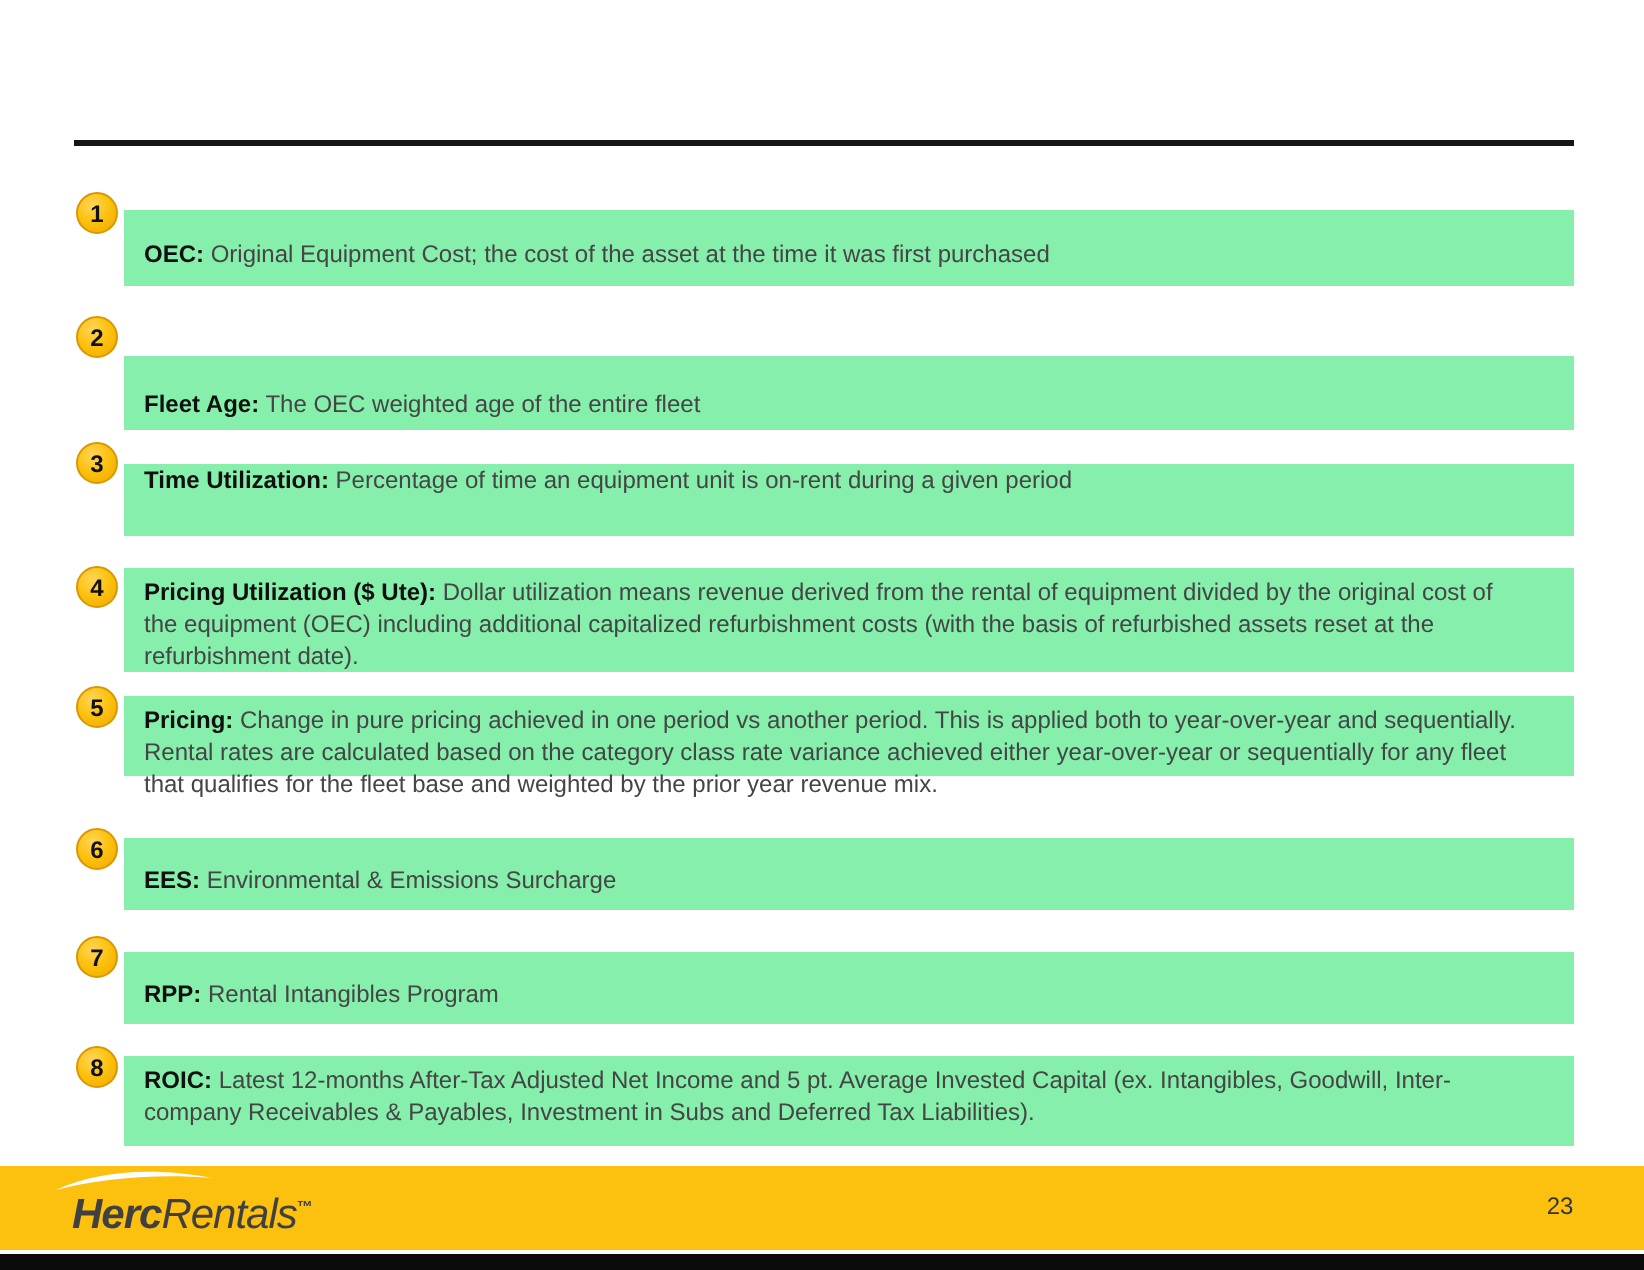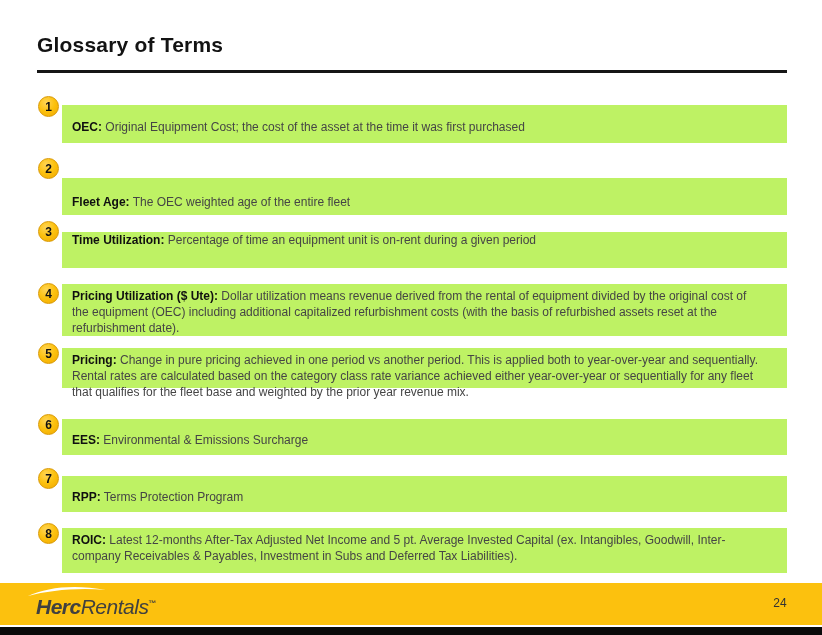--- a/index.html
+++ b/index.html
@@ -14,21 +14,21 @@
   .title-rule{position:absolute;left:37px;top:70px;width:750px;height:3px;background:#161616;}
 
   .badge{
     position:absolute;left:38px;width:21px;height:21px;border-radius:50%;
     background:radial-gradient(circle at 38% 30%, #ffd558 0%, #fcc10e 48%, #f0a800 100%);
     border:1px solid #d99800;box-sizing:border-box;
     display:flex;align-items:center;justify-content:center;
     font-size:12px;font-weight:700;color:#111;z-index:2;
   }
   .bar{
-    position:absolute;left:62px;width:725px;background:#bef264;
+    position:absolute;left:62px;width:725px;background:#86efac;
     box-sizing:border-box;padding-left:10px;padding-right:26px;
     font-size:12px;line-height:16px;color:#454545;
   }
   .term{font-weight:700;color:#101010;}
 
   .c1{top:96px}  .b1{top:105px;height:38px;padding-top:14px}
   .c2{top:158px} .b2{top:178px;height:37px;padding-top:16px}
   .c3{top:221px} .b3{top:232px;height:36px;}
   .c4{top:283px} .b4{top:284px;height:52px;padding-top:4px}
   .c5{top:343px} .b5{top:348px;height:40px;padding-top:4px}
@@ -46,21 +46,20 @@
   .logo .rentals{font-weight:500;letter-spacing:-.5px;}
   .logo .tm{font-size:8px;vertical-align:super;font-weight:700;font-style:normal;}
   .swoosh{position:absolute;left:27px;top:584px;z-index:2;}
   .page-num{position:absolute;left:768px;top:596px;width:24px;text-align:center;font-size:12px;color:#333333;}
 </style>
 </head>
 <body>
 
 <div class="slide">
 
-  <div class="slide-title">Glossary of Terms</div>
   <div class="title-rule"></div>
 
   <div class="badge c1">1</div>
   <div class="bar b1"><span class="term">OEC:</span> <span>Original Equipment Cost; the cost of the asset at the time it was first purchased</span></div>
 
   <div class="badge c2">2</div>
   <div class="bar b2"><span class="term">Fleet Age:</span> <span>The OEC weighted age of the entire fleet</span></div>
 
   <div class="badge c3">3</div>
   <div class="bar b3"><span class="term">Time Utilization:</span> <span>Percentage of time an equipment unit is on-rent during a given period</span></div>
@@ -68,30 +67,30 @@
   <div class="badge c4">4</div>
   <div class="bar b4"><span class="term">Pricing Utilization ($ Ute):</span> <span>Dollar utilization means revenue derived from the rental of equipment divided by the original cost of the equipment (OEC) including additional capitalized refurbishment costs (with the basis of refurbished assets reset at the refurbishment date).</span></div>
 
   <div class="badge c5">5</div>
   <div class="bar b5"><span class="term">Pricing:</span> <span>Change in pure pricing achieved in one period vs another period. This is applied both to year-over-year and sequentially.  Rental rates are calculated based on the category class rate variance achieved either year-over-year or sequentially for any fleet that qualifies for the fleet base and weighted by the prior year revenue mix.</span></div>
 
   <div class="badge c6">6</div>
   <div class="bar b6"><span class="term">EES:</span> <span>Environmental &amp; Emissions Surcharge</span></div>
 
   <div class="badge c7">7</div>
-  <div class="bar b7"><span class="term">RPP:</span> <span>Terms Protection Program</span></div>
+  <div class="bar b7"><span class="term">RPP:</span> <span>Rental Intangibles Program</span></div>
 
   <div class="badge c8">8</div>
   <div class="bar b8"><span class="term">ROIC:</span> <span>Latest 12-months After-Tax Adjusted Net Income and 5 pt. Average Invested Capital (ex. Intangibles, Goodwill, Inter-company Receivables &amp; Payables, Investment in Subs and Deferred Tax Liabilities).</span></div>
 
   <div class="footer-yellow"></div>
   <div class="footer-black"></div>
 
   <span class="swoosh">
     <svg width="80" height="13" viewBox="0 0 80 13" xmlns="http://www.w3.org/2000/svg">
       <path d="M1 11 C 20 2, 48 -1, 79 5 C 50 2.5, 22 5.5, 1 11 Z" fill="#ffffff"></path>
     </svg>
   </span>
   <div class="logo"><span class="herc">Herc</span><span class="rentals">Rentals</span><span class="tm">™</span></div>
 
-  <div class="page-num">24</div>
+  <div class="page-num">23</div>
 
 </div>
 
 </body></html>

